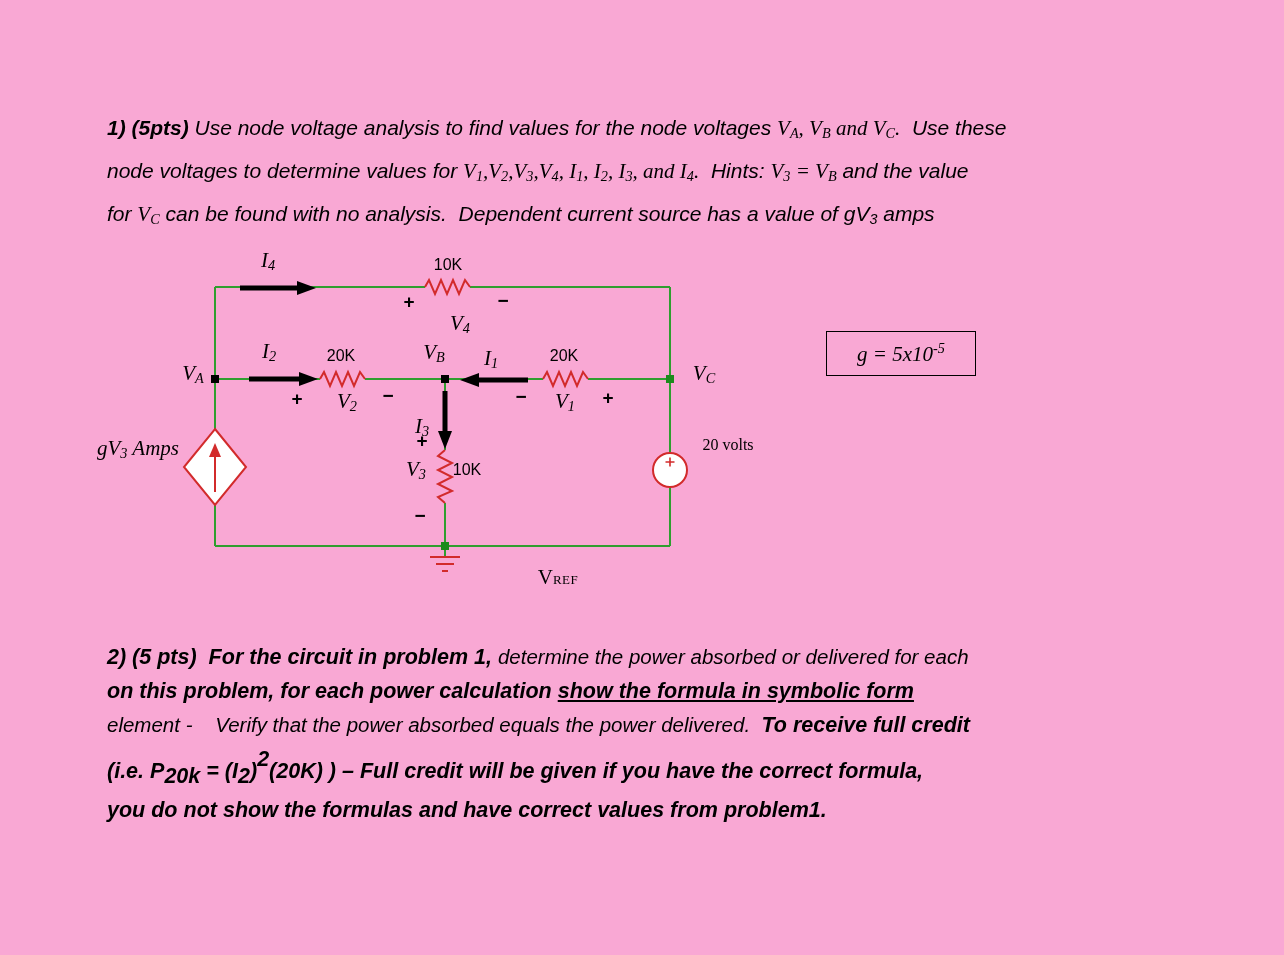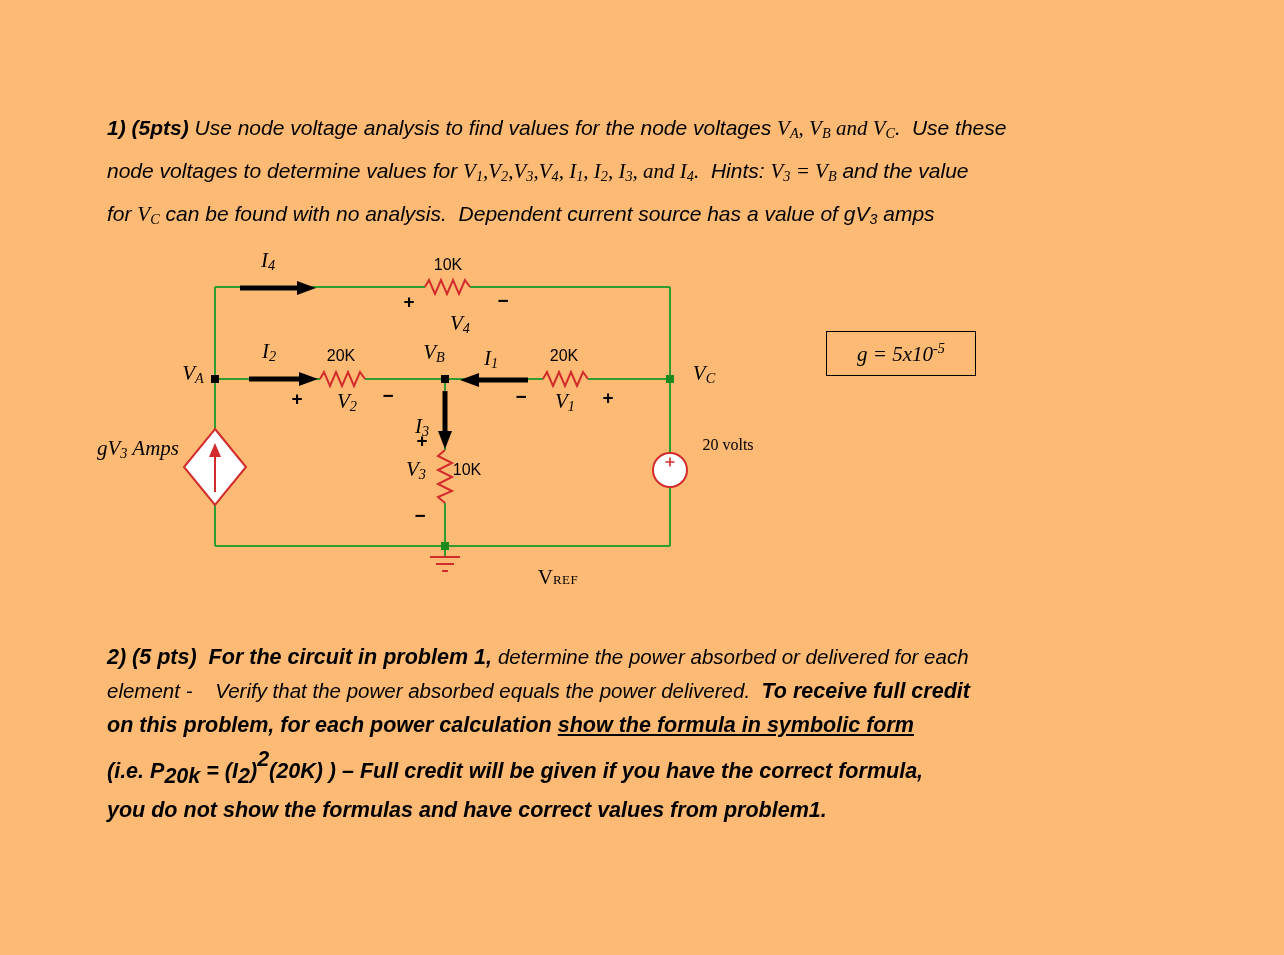--- a/index.html
+++ b/index.html
@@ -1,18 +1,18 @@
 <!DOCTYPE html>
 <html style="--wire_green: #2f9e2f; --component_red: #d22b2b; --node_green: #1d8a1d;"><head>
 <meta charset="utf-8">
 <style>
   * { margin:0; padding:0; box-sizing:border-box; }
   html,body { background:#ffffff; }
   body { font-family:"Liberation Sans", sans-serif; color:#000; }
-  .page { position:relative; width:1284px; height:955px; background:#fdba74; overflow:hidden; }
+  .page { position:relative; width:1284px; height:955px; background:#f9a8d4; overflow:hidden; }
 
   
   .textblock { position:absolute; color:#000; }
   .p1 { left:107px; top:109px; font:italic 21px/38px "Liberation Sans", sans-serif; }
   .p2 { left:107px; top:640px; font:italic 20.5px/34px "Liberation Sans", sans-serif; }
   .line { white-space:pre; }
   .b  { font-weight:bold; }
   .p2 .b { font-size:1.05em; }
   .u  { text-decoration:underline; }
   .m  { font-family:"Liberation Serif", serif; }
@@ -128,19 +128,19 @@
   <div class="clabel" style="left:138px; top:449px;"><span>gV</span><span class="sub">3</span><span> Amps</span></div>
   <div class="clabel plain" style="left:728px; top:445px;font-family:Liberation Serif, serif;">20 volts</div>
   <div class="clabel upright" style="left:514px; top:577px;"><span>V</span><span class="sc">REF</span></div>
 
   <div class="gbox">
     <span><span>g = 5x10</span><span class="sup">-5</span></span>
   </div>
 
   <div class="textblock p2">
     <div class="line"><span class="b">2) (5 pts)  For the circuit in problem 1, </span><span>determine the power absorbed or delivered for each</span></div>
+    <div class="line"><span class="b">on this problem, for each power calculation </span><span class="b u">show the formula in symbolic form</span></div>
     <div class="line"><span>element -    Verify that the power absorbed equals the power delivered.  </span><span class="b">To receive full credit</span></div>
-    <div class="line"><span class="b">on this problem, for each power calculation </span><span class="b u">show the formula in symbolic form</span></div>
     <div class="line"><span class="b">(i.e. P</span><span class="b sub">20k</span><span class="b"> = (I</span><span class="b sub">2</span><span class="b">)</span><span class="b sup">2</span><span class="b">(20K) ) – Full credit will be given if you have the correct formula,</span></div>
     <div class="line"><span class="b">you do not show the formulas and have correct values from problem1.</span></div>
   </div>
 
 </div>
 
 </body></html>

